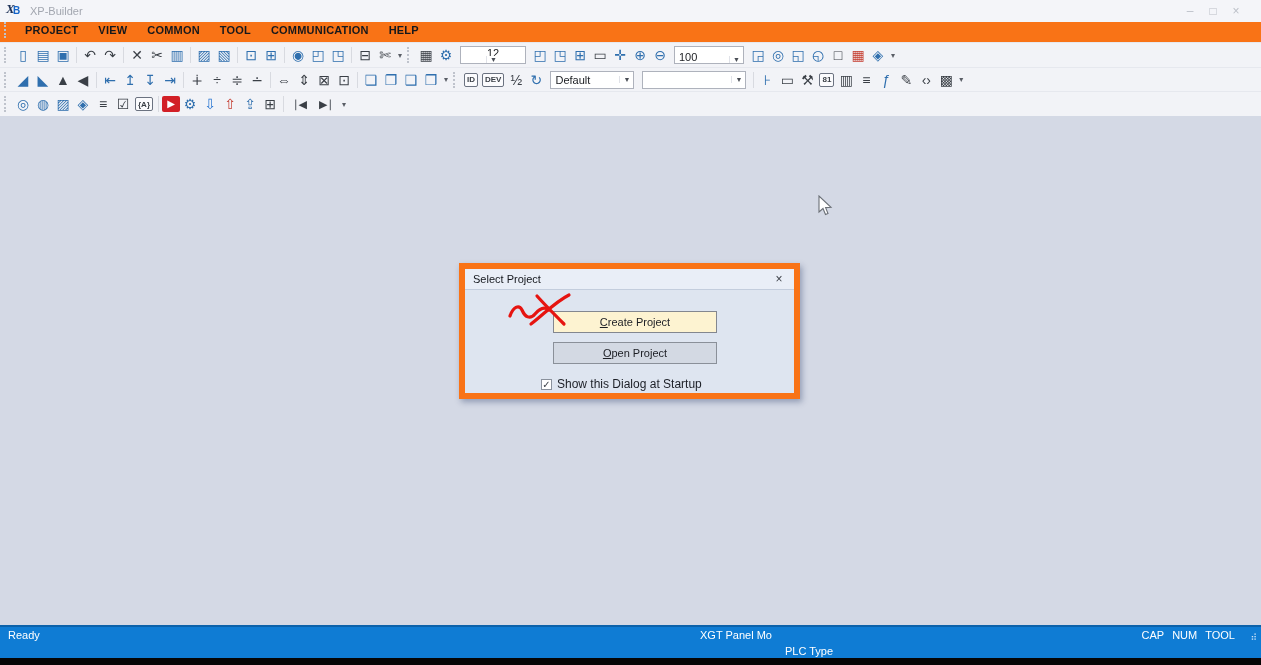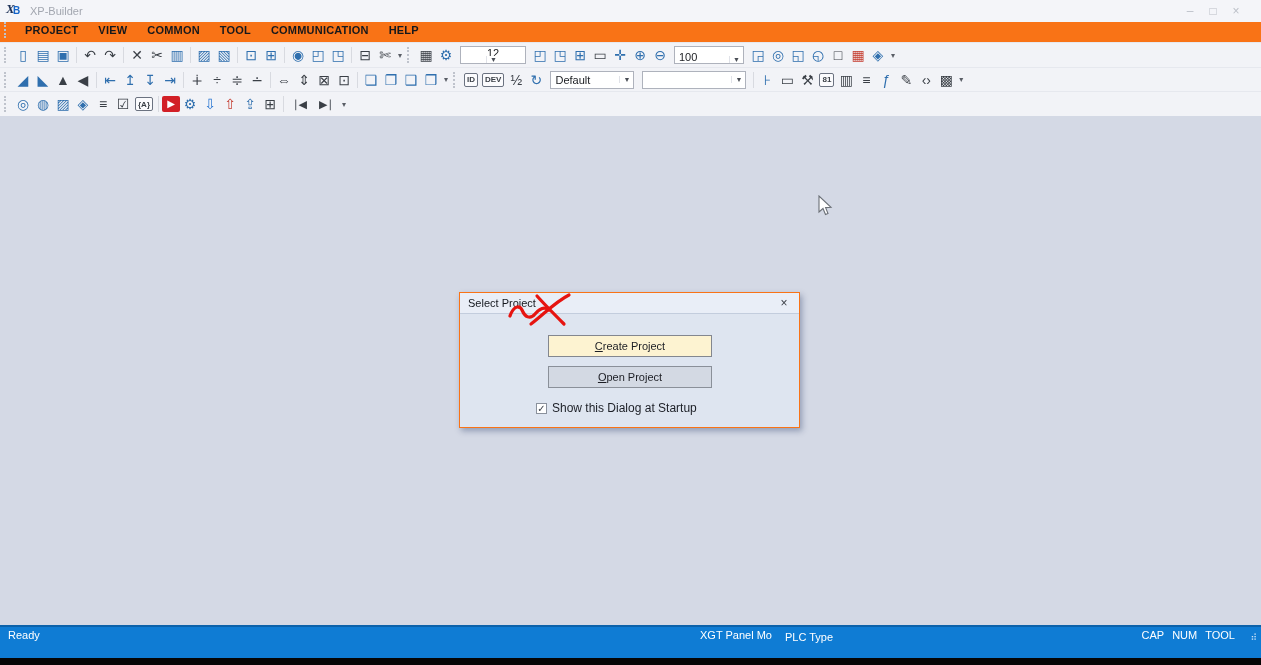--- a/index.html
+++ b/index.html
@@ -39,21 +39,21 @@
   .combo { height:18px; background:#fff; border:1px solid #aeb2bc; display:flex; align-items:center;
            margin:0 4px; font-size:11px; color:#1a1c20; }
   .combo .cval { flex:1; padding:0 4px; white-space:nowrap; overflow:hidden; }
   .combo .carr { width:14px; text-align:center; font-size:7px; color:#4a4e56; border-left:1px solid #e0e2e8; }
 
   
   .canvas { flex:1 1 auto; position:relative; background:#d4d9e5; }
 
   
   .dialog { position:absolute; left:459px; top:147px; width:341px; height:136px;
-            background:#dee5f0; border:1px solid #f97316; box-shadow:2px 3px 6px rgba(20,40,90,.35);margin-top:29px; }
+            background:#dee5f0; border:6px solid #f97316; box-shadow:2px 3px 6px rgba(20,40,90,.35); }
   .dialog-title { height:21px; background:#e9eef7; border-bottom:1px solid #c3cddd;
                   display:flex; align-items:center; padding:0 8px; }
   .dialog-title .dtxt { font-size:11px; color:#15181e; }
   .dialog-close { margin-left:auto; font-size:12px; color:#3c4048; width:14px; text-align:center; cursor:default; }
   .dlg-btn { position:absolute; left:88px; width:164px; height:22px; font-size:11px; color:#1c1e24;
              display:flex; align-items:center; justify-content:center;
              font-family:"Liberation Sans", sans-serif; cursor:default; }
   .dlg-btn.create { top:42px; background:#fdf3d1; border:1px solid #83878f; }
   .dlg-btn.open   { top:73px; background:#d3d9e3; border:1px solid #8a9099; }
   .chk-row { position:absolute; left:76px; top:108px; display:flex; align-items:center; gap:5px; }
@@ -63,21 +63,21 @@
 
   
   .scribble { position:absolute; left:500px; top:172px; pointer-events:none; }
   .cursor { position:absolute; left:817px; top:79px; pointer-events:none; }
 
   
   .statusbar { height:33px; background:#0f7cd4; border-top:2px solid #0c62aa; flex:0 0 auto;
                position:relative; color:#fff; font-size:11px; }
   .sb-ready { position:absolute; left:8px; top:2px; }
   .sb-panel { position:absolute; left:700px; top:2px; }
-  .sb-plc { position:absolute; left:785px; top:4px; }
+  .sb-plc { position:absolute; left:785px; top:18px; }
   .sb-locks { position:absolute; right:26px; top:2px; display:flex; gap:8px;text-align:center; }
   .sb-grip { position:absolute; right:4px; top:3px; font-size:9px; color:#cfe4f7; }
   .blackbar { height:7px; background:#050505; flex:0 0 auto; }
 </style>
 </head>
 <body>
 
 <div class="app">
 
   <div class="titlebar">

